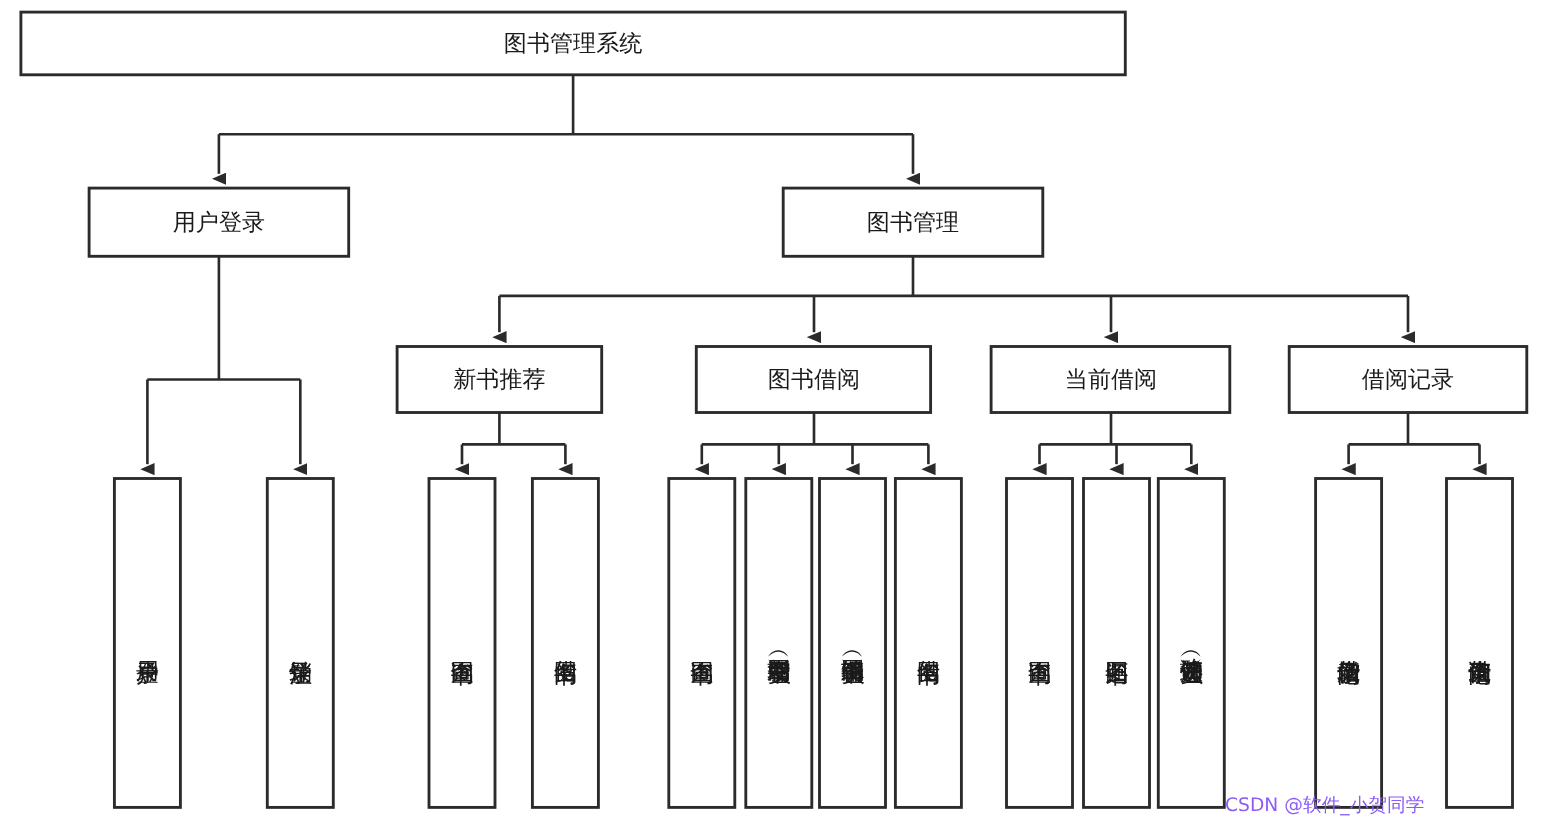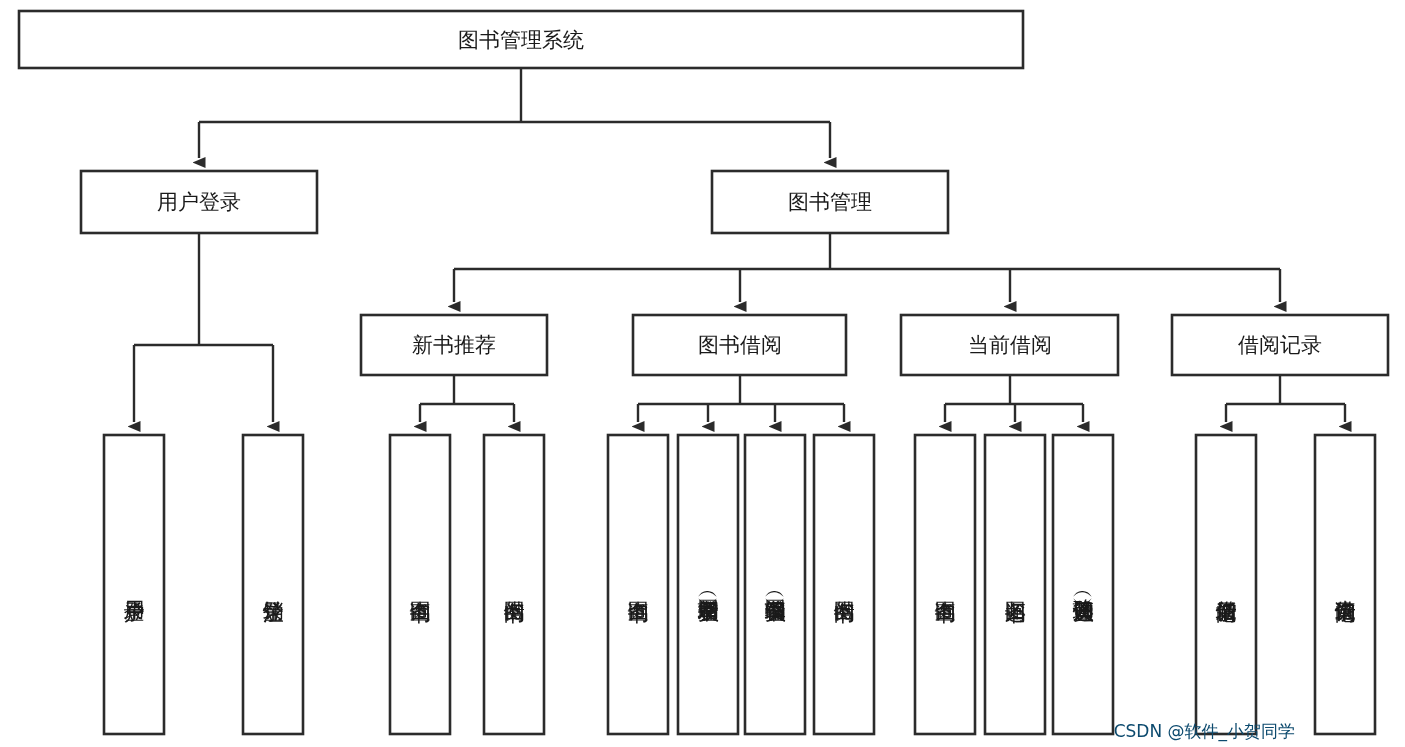--- a/index.html
+++ b/index.html
@@ -66,21 +66,21 @@
     text-orientation: upright;
     white-space: nowrap;
     letter-spacing: 0.5px;
   }
   .watermark {
     position: absolute;
     right: 8px;
     bottom: 4px;
     font-family: "DejaVu Sans", "Liberation Sans", sans-serif;
     font-size: 17px;
-    color: #0c4a6e;
+    color: #8b5cf6;
     white-space: nowrap;
     user-select: none;
   }
 </style>
 </head>
 <body>
 
 <div id="diagram-root">
 
   <svg class="flow-canvas" viewBox="0 0 1405 747">

